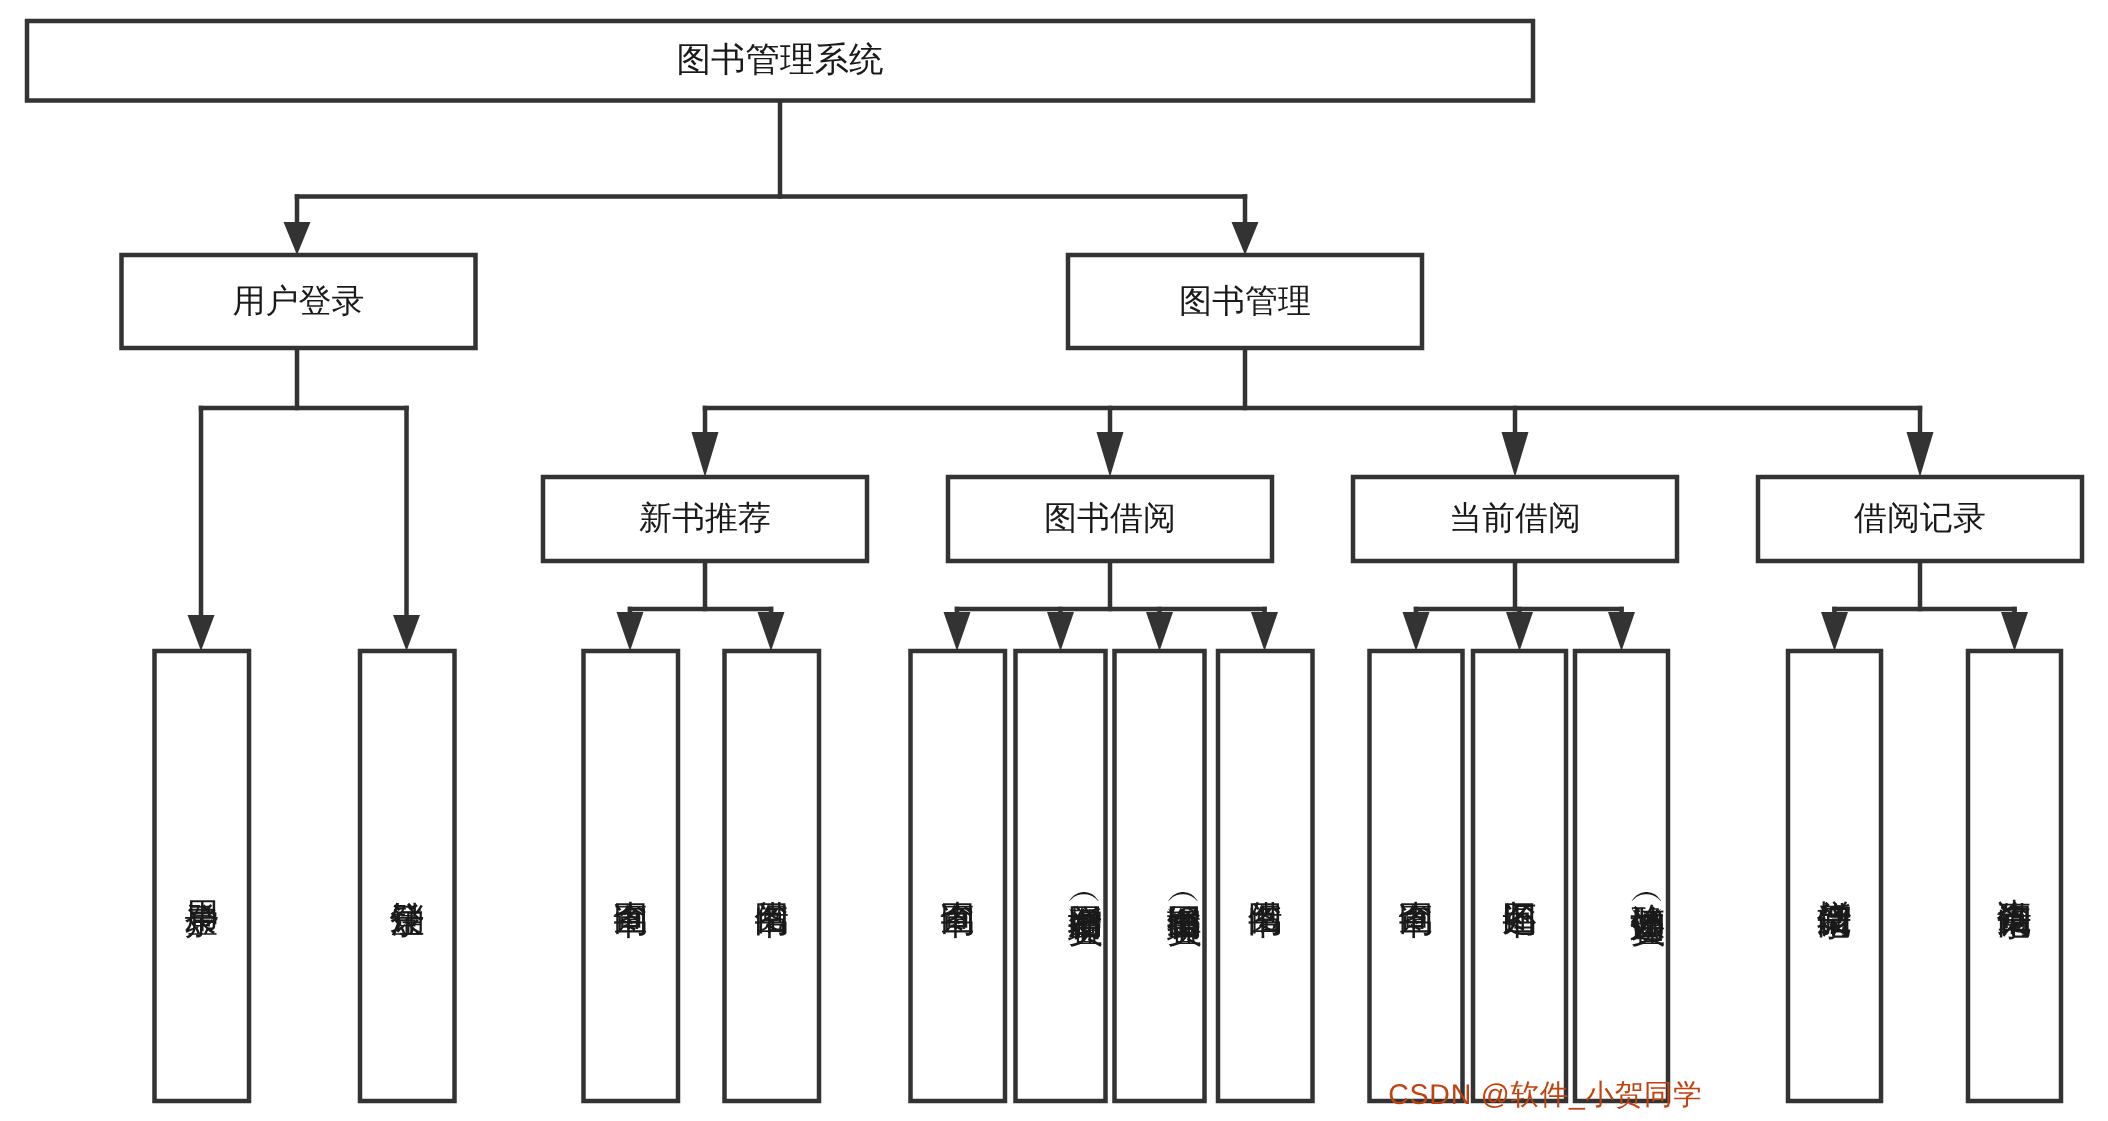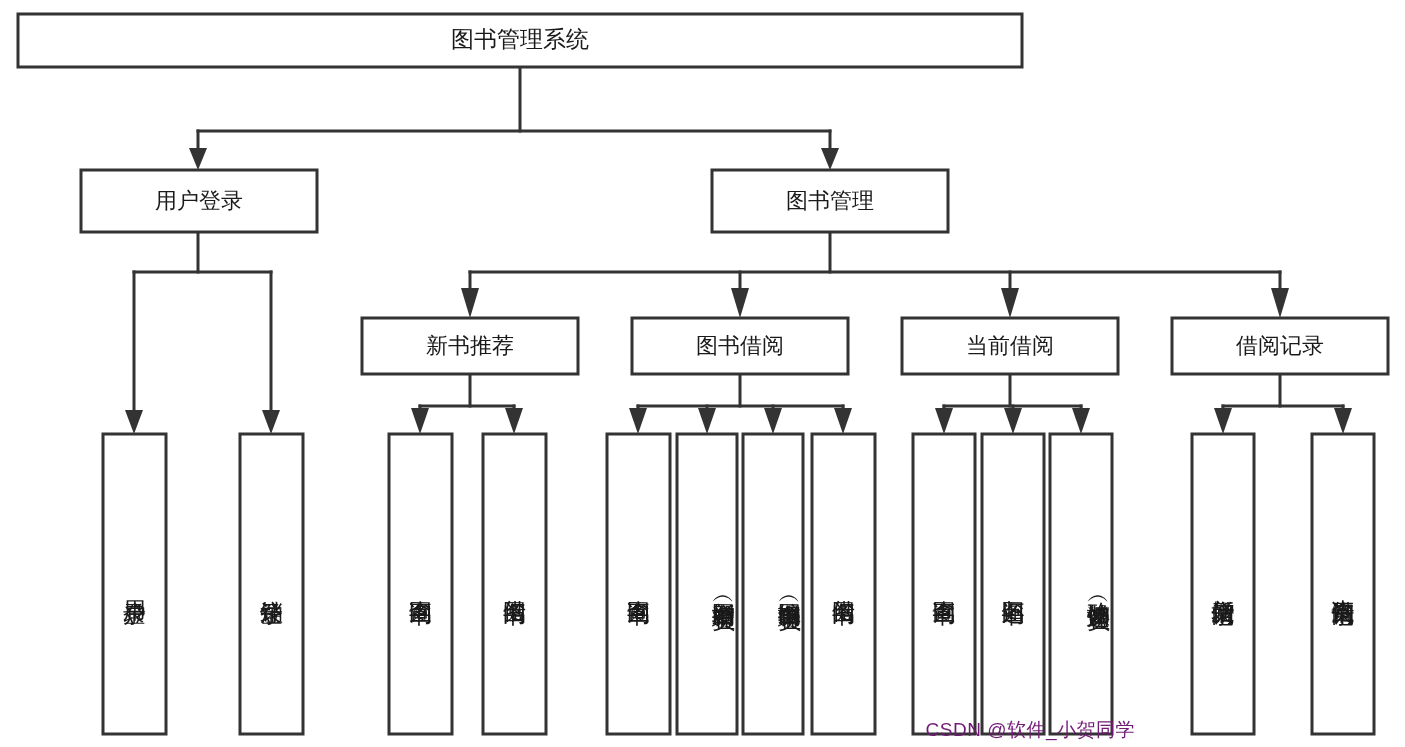--- a/index.html
+++ b/index.html
@@ -68,21 +68,21 @@
     letter-spacing: 1px;
     white-space: nowrap;
     pointer-events: none;
   }
   .watermark {
     position: absolute;
     right: 6px;
     bottom: 4px;
     font-family: "Liberation Sans", "DejaVu Sans", sans-serif;
     font-size: 19px;
-    color: #701a75;
+    color: #c2410c;
     letter-spacing: 0.5px;
     white-space: nowrap;
   }
 </style>
 </head>
 <body>
 
 <div id="diagram-root">
 
   <svg class="flow" viewBox="0 0 1405 747" xmlns="http://www.w3.org/2000/svg">

